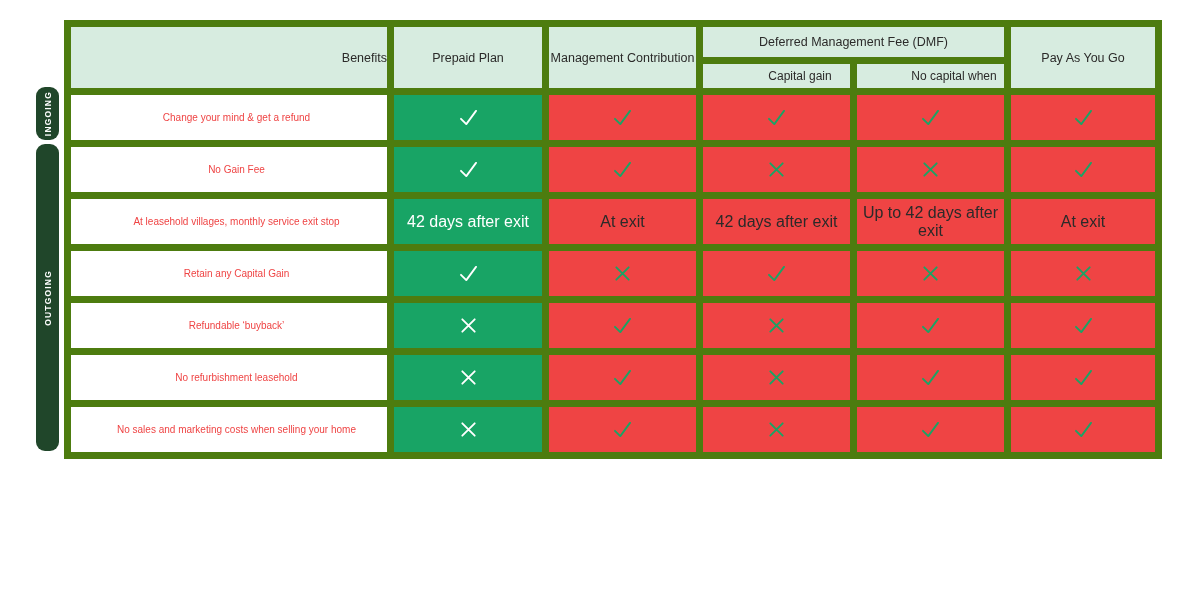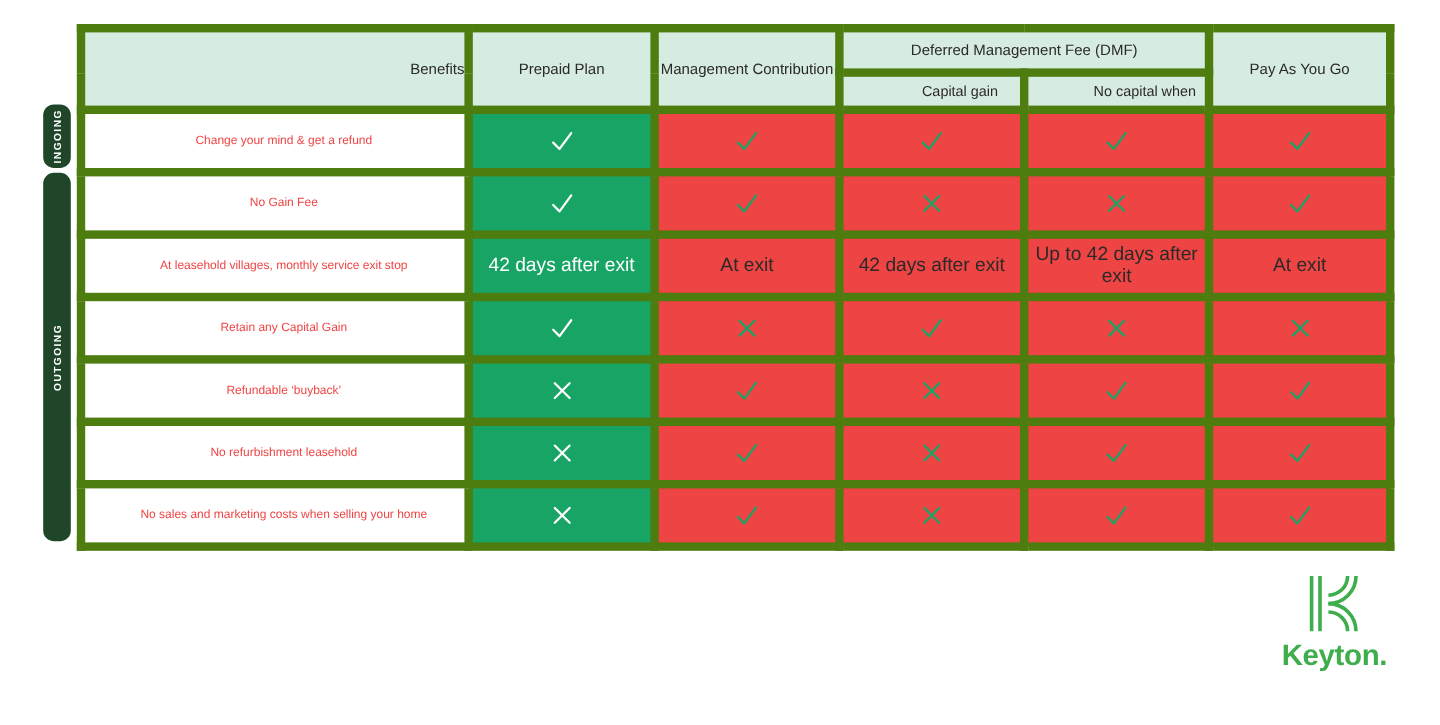--- a/index.html
+++ b/index.html
@@ -189,25 +189,14 @@
                 <path d="M4.5 14.5 L10.5 20.5 L21.5 5.5" fill="none" stroke="currentColor" stroke-width="2.1" stroke-linecap="round" stroke-linejoin="round"></path>
               </svg></td>
             <td class="value"><svg class="mark" viewBox="0 0 26 26">
                 <path d="M4.5 14.5 L10.5 20.5 L21.5 5.5" fill="none" stroke="currentColor" stroke-width="2.1" stroke-linecap="round" stroke-linejoin="round"></path>
               </svg></td>
           </tr>
         </tbody>
     </table>
   </div>
 
-  <div class="logo">
-    <svg width="44" height="50" viewBox="0 0 44 50" fill="none" stroke="#3dae4b" stroke-width="3">
-      <path d="M3 2 V48"></path>
-      <path d="M10 2 V48"></path>
-      <path d="M40 2 A23 23 0 0 1 17 25"></path>
-      <path d="M33 2 A16 16 0 0 1 17 18"></path>
-      <path d="M17 25 A23 23 0 0 1 40 48"></path>
-      <path d="M17 32 A16 16 0 0 1 33 48"></path>
-    </svg>
-    <div class="wordmark">Keyton.</div>
-  </div>
 
 </div>
 
 </body></html>

